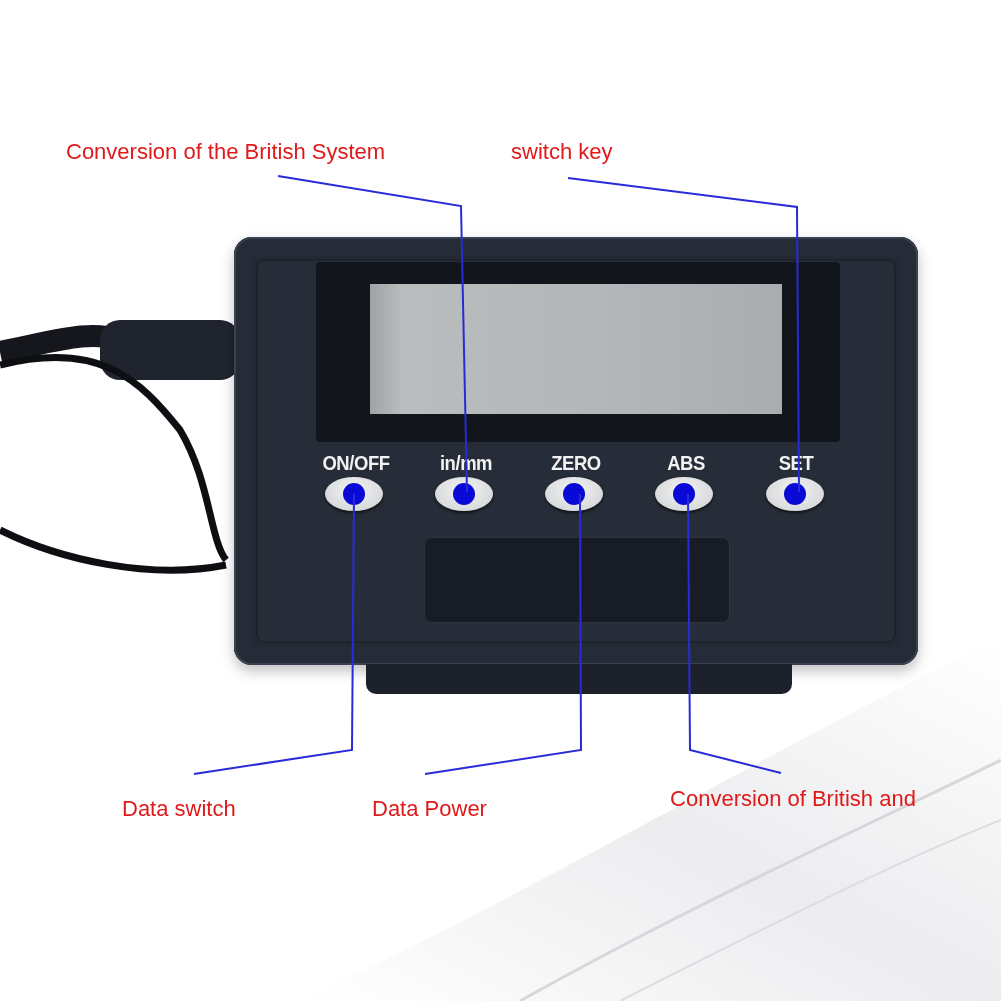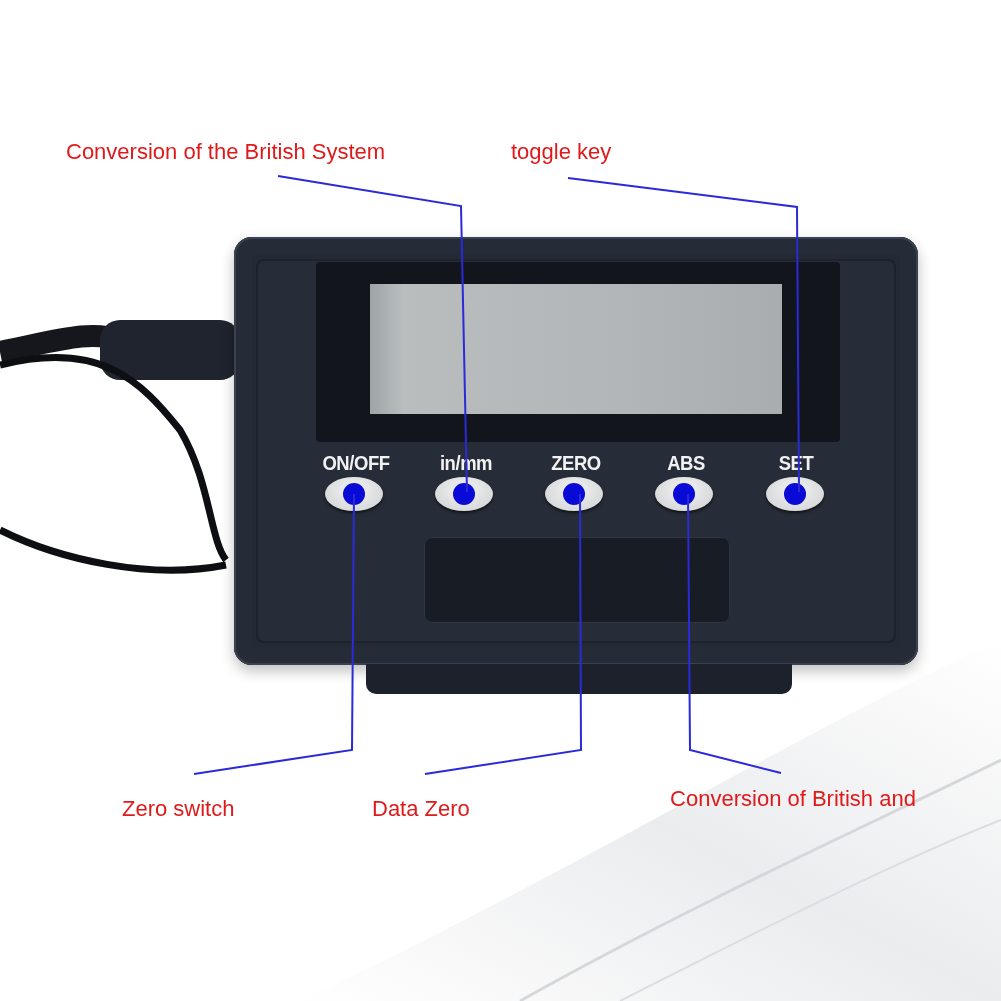--- a/index.html
+++ b/index.html
@@ -115,18 +115,18 @@
 
 <svg class="leaders" viewBox="0 0 1001 1001">
   <polyline points="278,176 461,206 467,492" stroke="#2a2ad8" stroke-width="2" fill="none"></polyline>
   <polyline points="568,178 797,207 799,492" stroke="#2a2ad8" stroke-width="2" fill="none"></polyline>
   <polyline points="354,494 352,750 194,774" stroke="#2a2ad8" stroke-width="2" fill="none"></polyline>
   <polyline points="580,494 581,750 425,774" stroke="#2a2ad8" stroke-width="2" fill="none"></polyline>
   <polyline points="688,494 690,750 781,773" stroke="#2a2ad8" stroke-width="2" fill="none"></polyline>
 </svg>
 
 <div class="label" style="left:66px;top:139px;text-align:right;">Conversion of the British System</div>
-<div class="label" style="left:511px;top:139px;">toggle key</div>
-<div class="label" style="left:122px;top:796px;">Zero switch</div>
-<div class="label" style="left:372px;top:796px;">Data Zero</div>
+<div class="label" style="left:511px;top:139px;">switch key</div>
+<div class="label" style="left:122px;top:796px;">Data switch</div>
+<div class="label" style="left:372px;top:796px;">Data Power</div>
 <div class="label two-line" style="left:630px;top:783px;width:326px;">
   <div>Conversion of British and</div>
 </div>
 
 </body></html>

